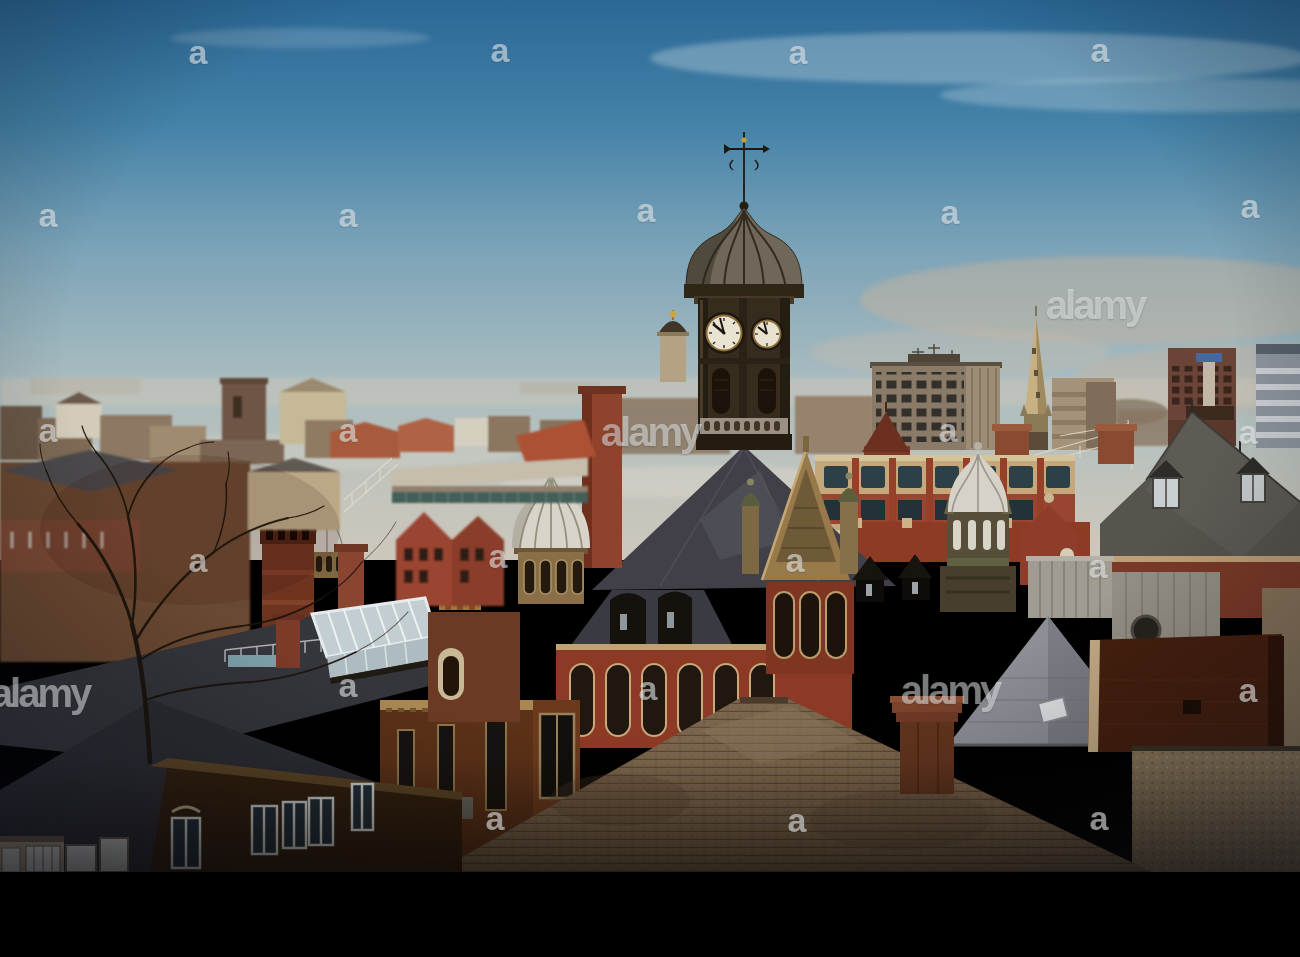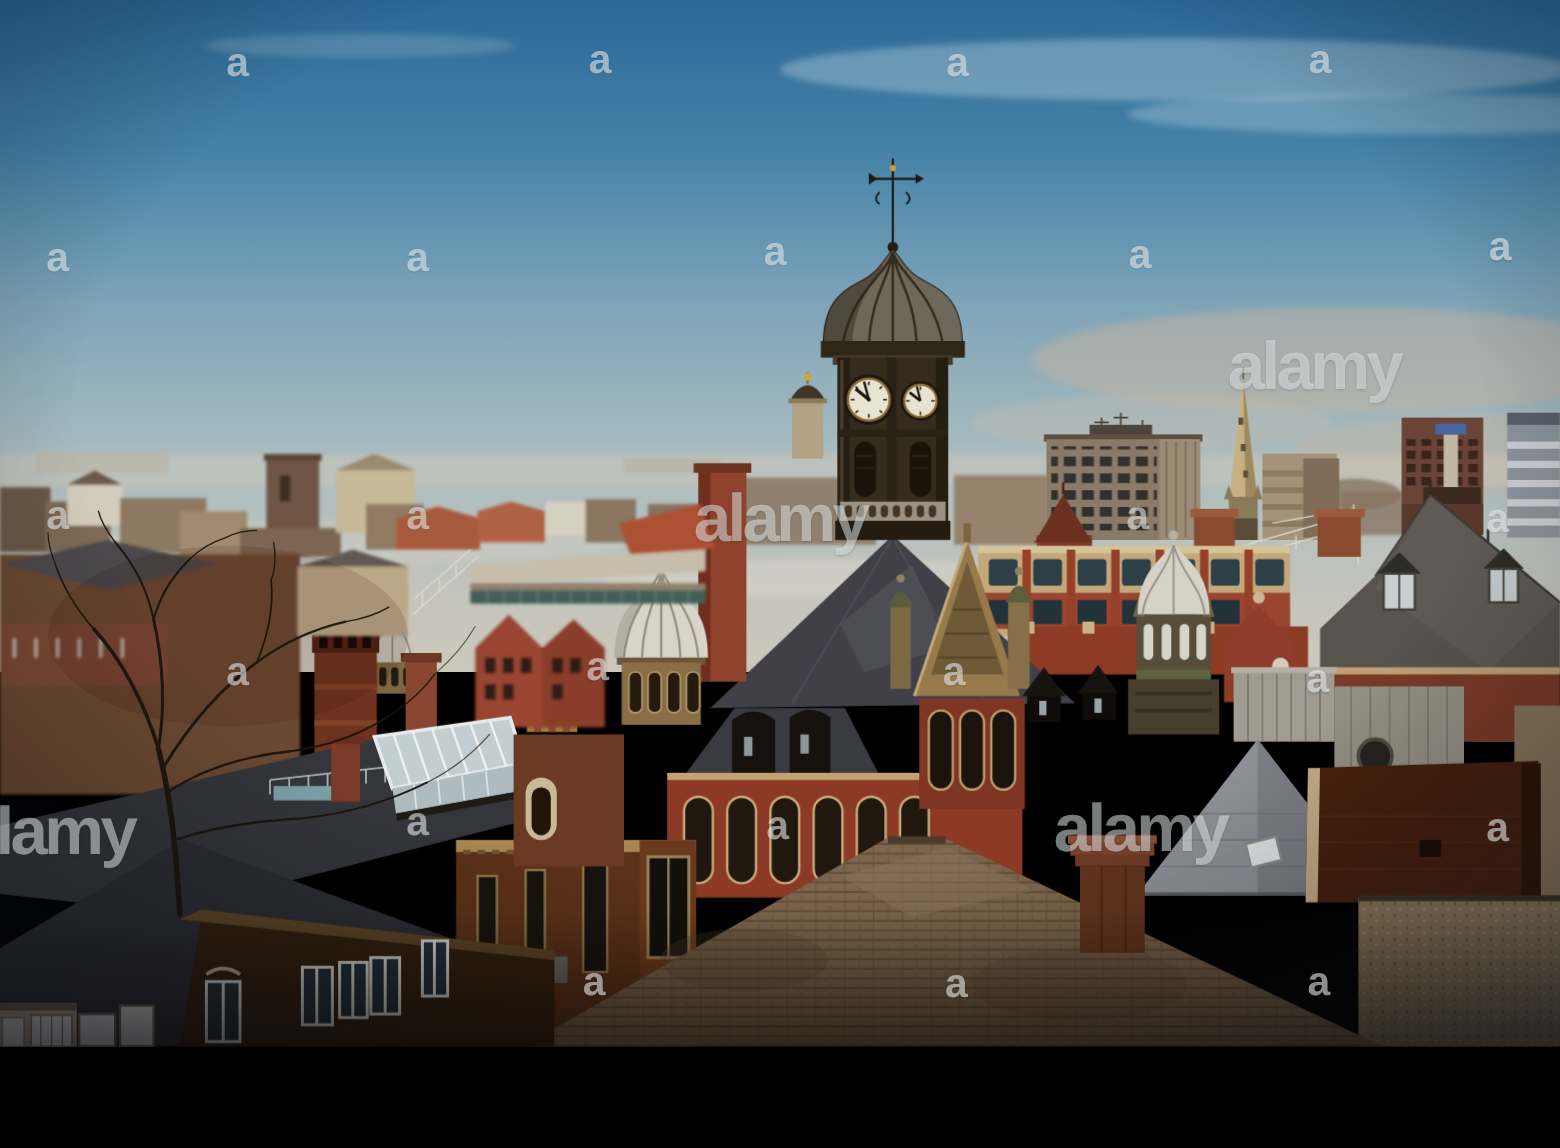--- a/index.html
+++ b/index.html
@@ -4,21 +4,21 @@
 <style>
   html,body{margin:0;padding:0;}
   body{width:1300px;height:957px;overflow:hidden;background:#000;position:relative;
        font-family:"Liberation Sans",sans-serif;}
   .photo{position:absolute;top:0;left:0;width:1300px;height:872px;overflow:hidden;}
   .photo svg{display:block;}
   .wm-layer{position:absolute;top:0;left:0;width:1300px;height:872px;pointer-events:none;overflow:hidden;}
   .wm{position:absolute;transform:translate(-50%,-50%);font-weight:bold;line-height:1;
       font-family:"Liberation Sans",sans-serif;}
   .wm-small{font-size:34px;color:rgba(245,250,252,0.55);text-shadow:0 1px 1px rgba(40,40,40,0.18);}
-  .wm-large{font-size:56px;letter-spacing:-3px;color:rgba(245,250,252,0.48);
+  .wm-large{font-size:40px;letter-spacing:-3px;color:rgba(245,250,252,0.48);
             text-shadow:0 1px 2px rgba(40,40,40,0.22);}
   .bar{position:absolute;top:872px;left:0;width:1300px;height:85px;background:#000;}
 </style>
 </head>
 <body>
 
 <div class="photo">
 <svg width="1300" height="872" viewBox="0 0 1300 872" xmlns="http://www.w3.org/2000/svg">
   <title>Clock tower of York Magistrates Court among red-brick Victorian buildings and rooftops of York skyline, UK</title>
   <defs>

